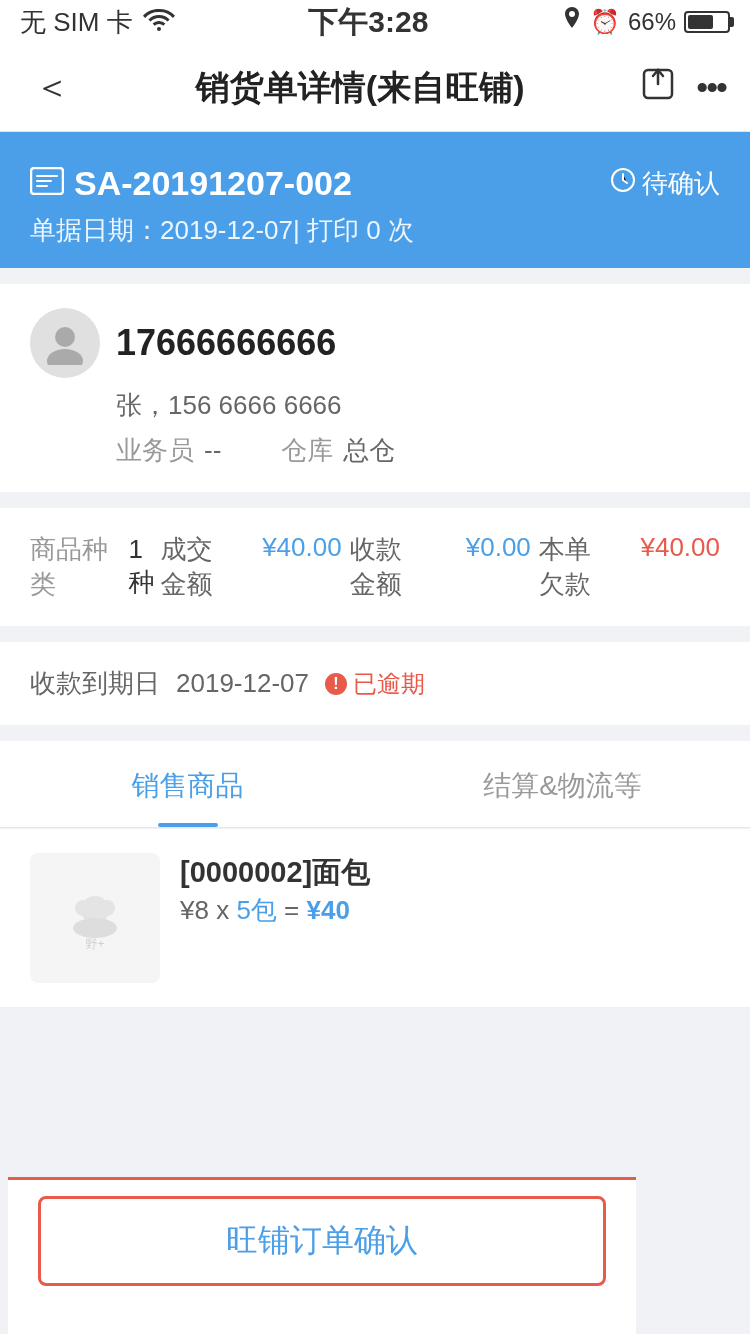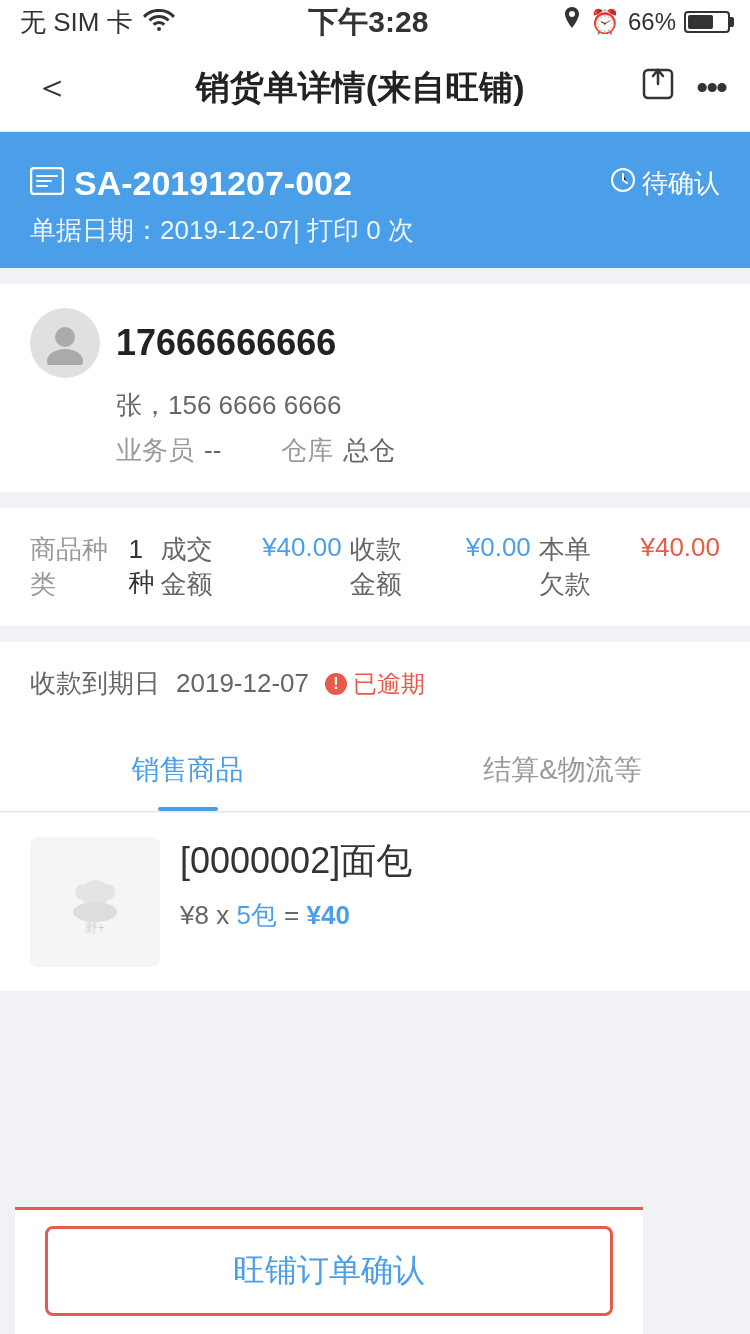--- a/index.html
+++ b/index.html
@@ -186,20 +186,21 @@
       font-size: 26px;
     }
     .summary-row-label { color: #666; }
     .summary-row-value { color: #4a9fe8; font-weight: 500; min-width: 100px; text-align: right; }
     .summary-row-value.red { color: #e85a4a; }
 
     
     .due-date-card {
       background: #fff;
       padding: 24px 30px;
+      margin-bottom: 16px;
       font-size: 26px;
       color: #666;
       display: flex;
       align-items: center;
       gap: 16px;
     }
     .overdue-badge {
       background: transparent;
       color: #e85a4a;
       font-size: 24px;
@@ -271,46 +272,45 @@
       align-items: center;
       justify-content: center;
       overflow: hidden;
     }
     .product-thumb svg {
       width: 80px; height: 80px;
       opacity: 0.4;
     }
     .product-info { flex: 1; }
     .product-name {
-      font-size: 36px;
+      font-size: 29px;
       color: #333;
-      font-weight: 400;
-      margin-bottom: 12px;
+      font-weight: 700;
     }
     .product-price {
       font-size: 26px;
       color: #666;
     }
     .product-price .qty { color: #4a9fe8; }
     .product-price .total { color: #4a9fe8; font-weight: 600; margin-top: 31px; }
 
     
     .bottom-spacer {
       height: 180px;
       background: #f0f2f5;
     }
 
     
     .confirm-btn-wrap {
       position: fixed;
       bottom: 0;
-      left: 15px;
+      left: 8px;
       width: 628px;
       background: #fff;
-      padding: 16px 30px 18px;
+      padding: 16px 30px 48px;
       border-top: 3px solid #e85a4a;
     }
     .confirm-btn {
       width: 100%;
       height: 90px;
       background: #fff;
       border: 3px solid #e85a4a;
       border-radius: 8px;
       color: #4a9fe8;
       font-size: 32px;

